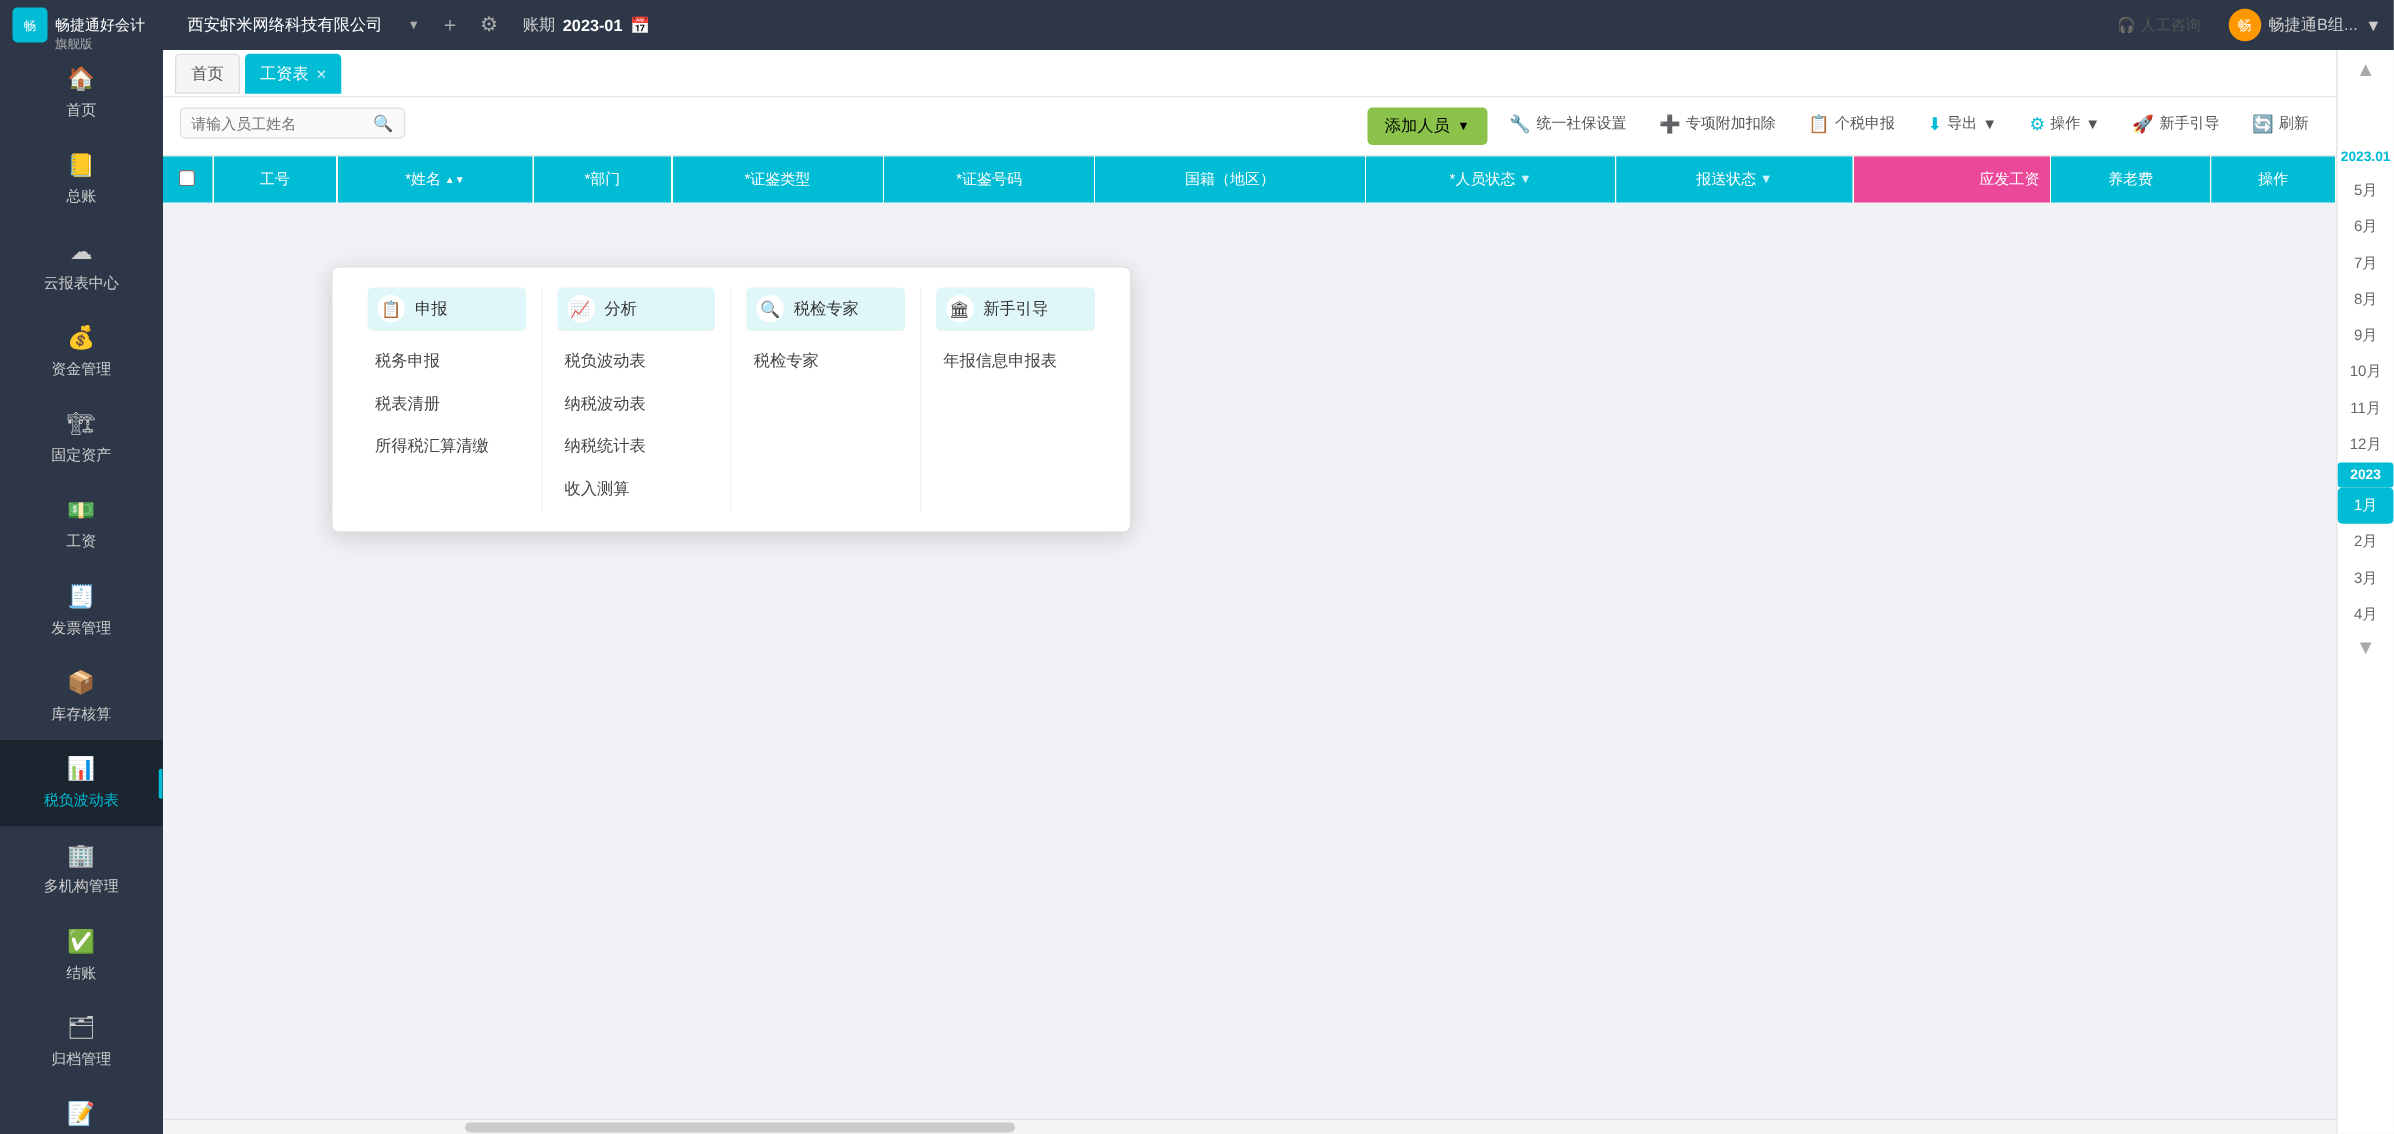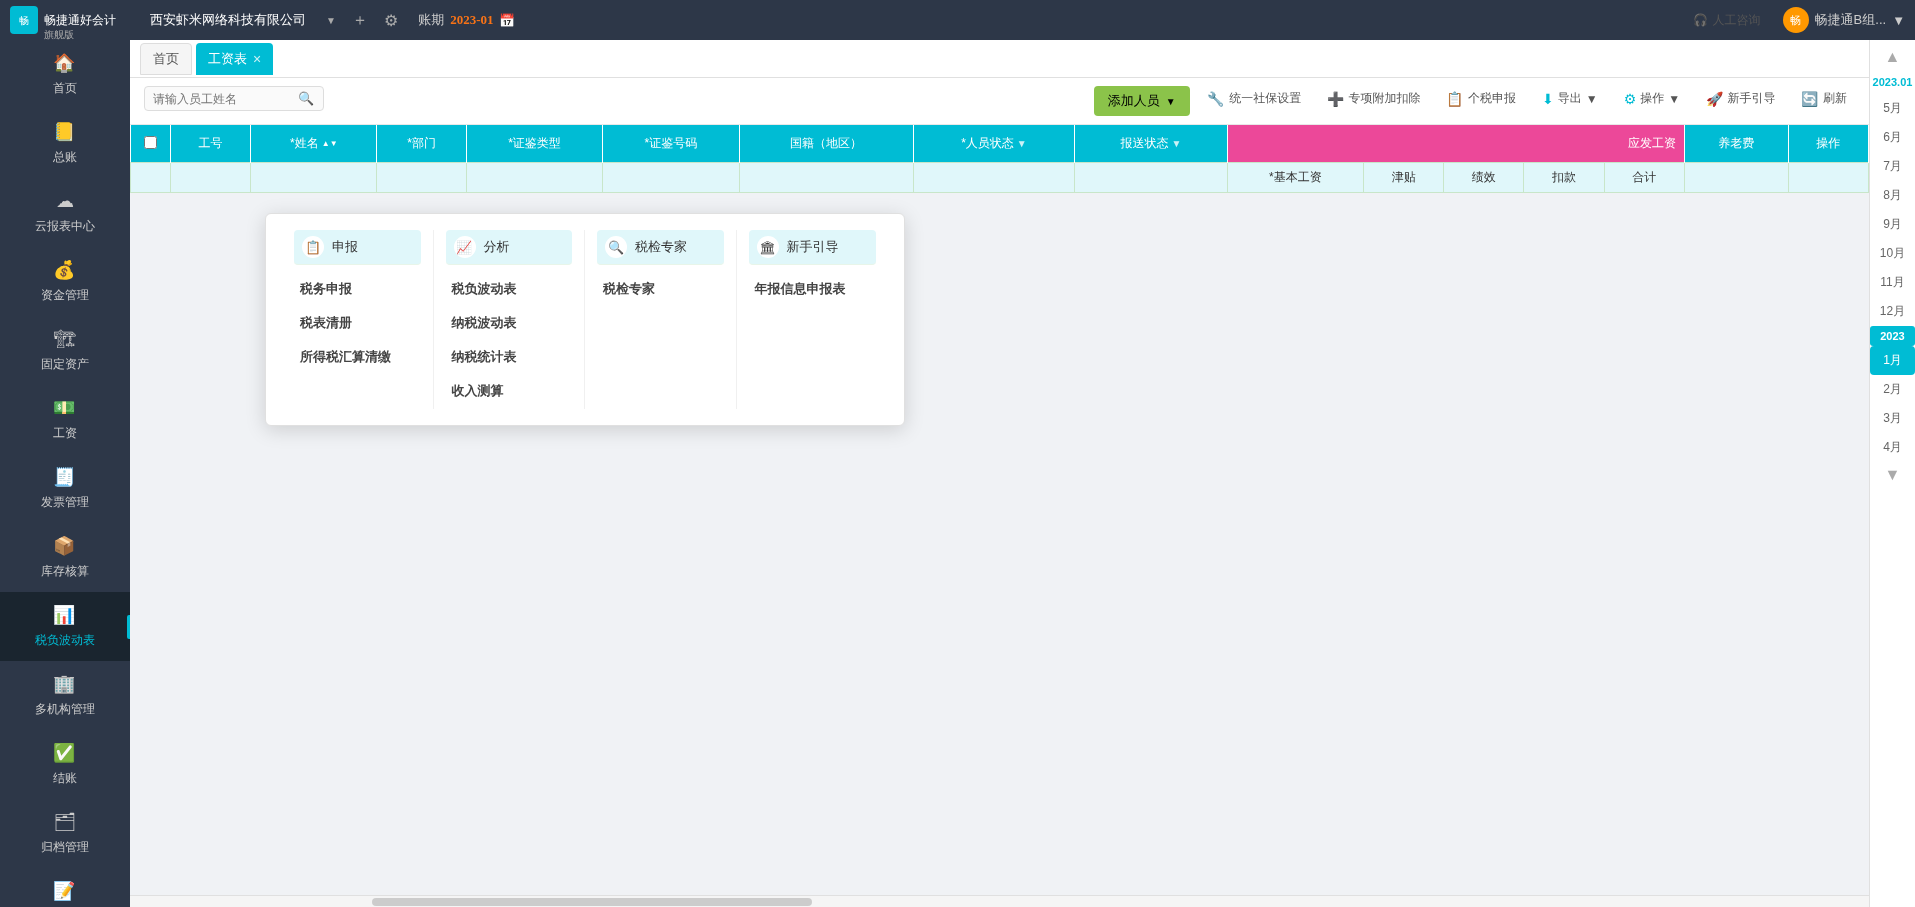--- a/index.html
+++ b/index.html
@@ -67,21 +67,21 @@
       padding: 2px 4px;
     }
     .period-area {
       display: flex;
       align-items: center;
       gap: 6px;
       color: #ccc;
       font-size: 13px;
       margin-left: 16px;
     }
-    .period-area .period-val { color: #f97316; font-weight: bold; font-family: Liberation Serif, serif; }
+    .period-area .period-val { color: #ffffff; font-weight: bold; }
     .top-right {
       margin-left: auto;
       display: flex;
       align-items: center;
       gap: 14px;
       color: #ccc;
       font-size: 13px;
     }
     .top-right .user-area {
       display: flex;
@@ -306,20 +306,21 @@
       padding-top: 4px;
       overflow-y: auto;
       flex-shrink: 0;
     }
     .right-panel .year-label {
       font-size: 11px;
       color: #00bcd4;
       font-weight: bold;
       padding: 6px 2px;
       text-align: center;
+      margin-top: 44px;
     }
     .right-panel .month-item {
       width: 100%;
       text-align: center;
       padding: 6px 2px;
       cursor: pointer;
       color: #666;
       font-size: 12px;
     }
     .right-panel .month-item.active {
@@ -388,21 +389,20 @@
       font-size: 13px;
     }
     .dropdown-menu-item {
       display: block;
       padding: 7px 6px;
       color: #444;
       font-size: 13px;
       cursor: pointer;
       border-radius: 3px;
       margin-bottom: 2px;
-      font-weight: bold;
     }
 
     
     ::-webkit-scrollbar { width: 6px; height: 6px; }
     ::-webkit-scrollbar-track { background: #f0f0f0; }
     ::-webkit-scrollbar-thumb { background: #ccc; border-radius: 3px; }
 
     
     .bottom-scroll {
       height: 12px;
@@ -610,38 +610,20 @@
                   <span>报送状态</span>
                   <span class="filter-icon">▼</span>
                 </div>
             </th>
             <th colspan="5" style="background:#ec4899;text-align:right;">
               <span>应发工资</span>
             </th>
             <th><span>养老费</span></th>
             <th><span>操作</span></th>
           </tr>
-          <tr class="sub-header">
-            <th></th>
-              <th></th>
-              <th></th>
-              <th></th>
-              <th></th>
-              <th></th>
-              <th></th>
-              <th></th>
-              <th></th>
-            <th><span>*基本工资</span></th>
-            <th><span>津贴</span></th>
-            <th><span>绩效</span></th>
-            <th><span>扣款</span></th>
-            <th><span>合计</span></th>
-            <th></th>
-              <th></th>
-          </tr>
         </thead>
         <tbody>
         </tbody>
       </table>
 
 
       <div class="dropdown-overlay">
 
         <div class="dropdown-col">
           <div class="dropdown-col-header">

